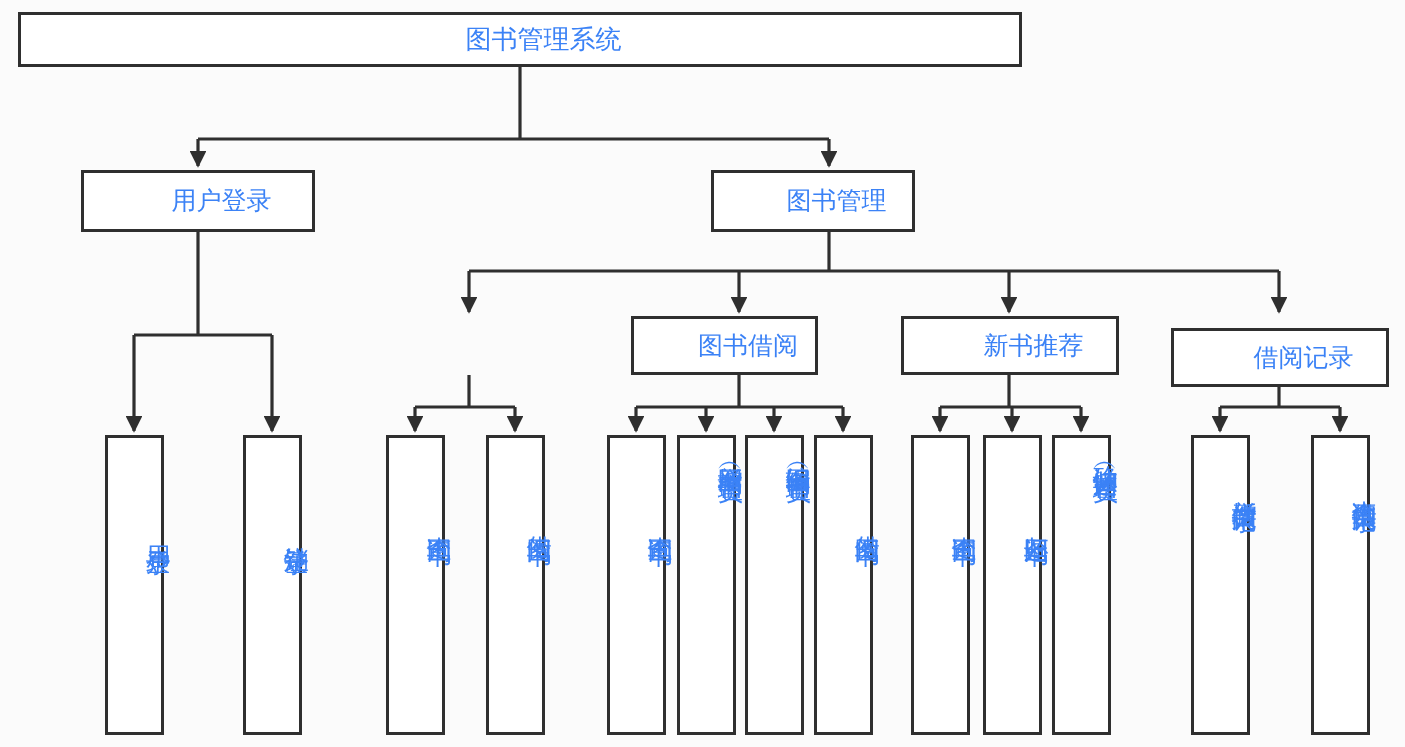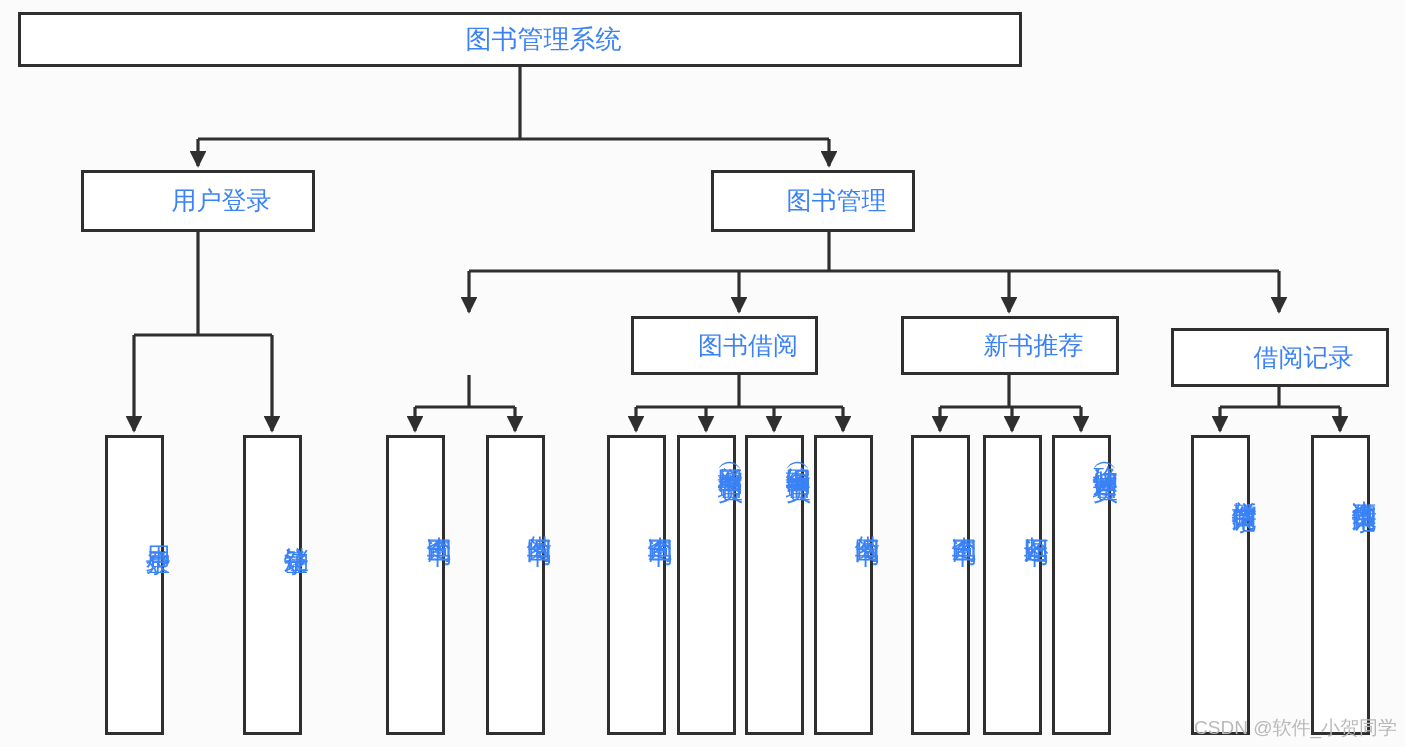--- a/index.html
+++ b/index.html
@@ -170,14 +170,13 @@
     <span class="lbl">确认归还（管理员）</span>
   </div>
 
   <div class="node vert" style="left:1191px;top:435px;width:59px;height:300px;padding-top:42px;">
     <span class="lbl">新增借阅记录</span>
   </div>
   <div class="node vert" style="left:1311px;top:435px;width:59px;height:300px;padding-top:42px;">
     <span class="lbl">查询借阅记录</span>
   </div>
 
-  <div id="watermark">CSDN @软件_小贺同学</div>
 </div>
 
 </body></html>

